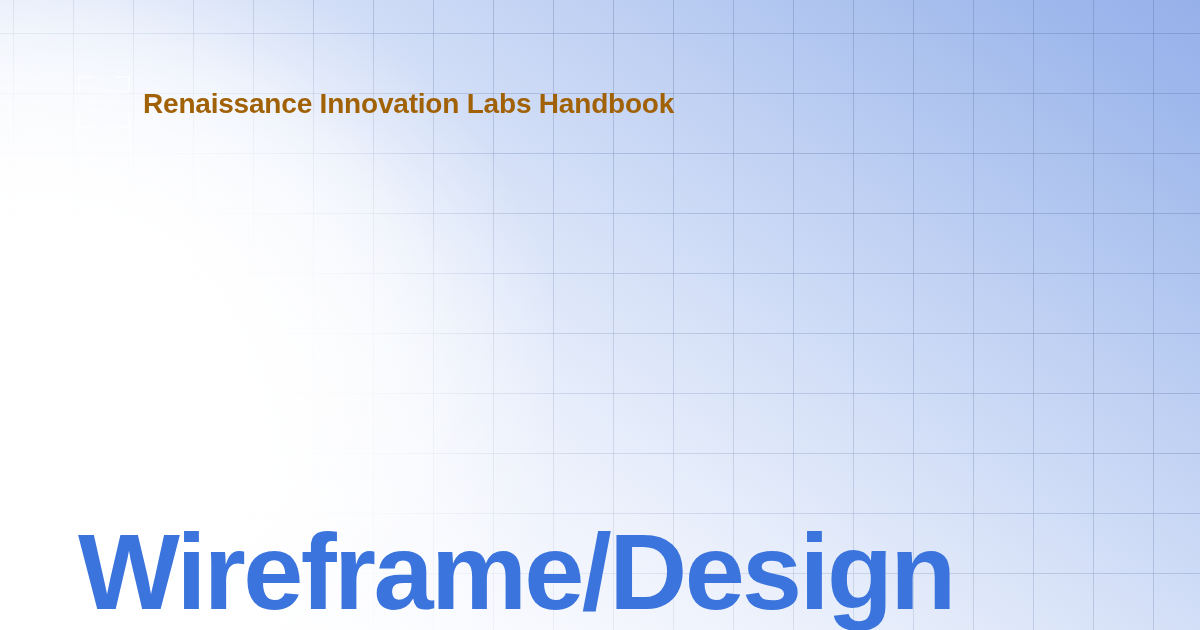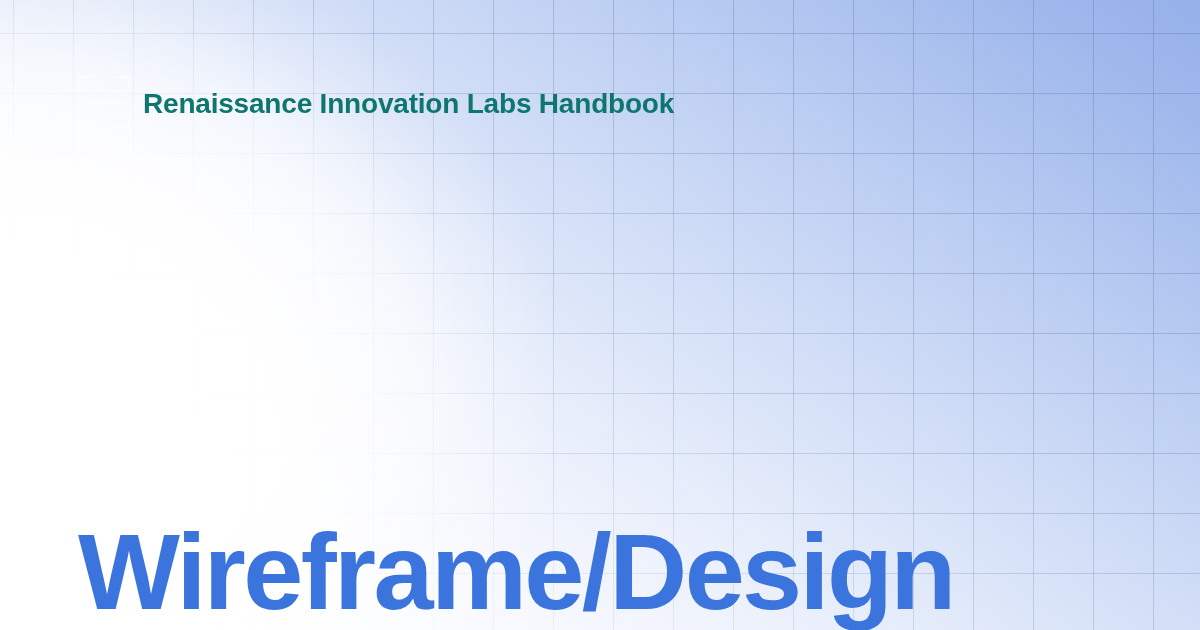--- a/index.html
+++ b/index.html
@@ -135,21 +135,21 @@
   
   .eyebrow {
     position: absolute;
     left: 143px;
     top: 84px;
     font-family: "Liberation Sans", sans-serif;
     font-size: 28px;
     line-height: 40px;
     font-weight: 700;
     letter-spacing: -0.2px;
-    color: #0f766e;
+    color: #a16207;
     white-space: nowrap;
   }
 
   
   .headline {
     position: absolute;
     left: 78px;
     top: 440px;
     font-family: "Liberation Sans", sans-serif;
     font-size: 108px;

